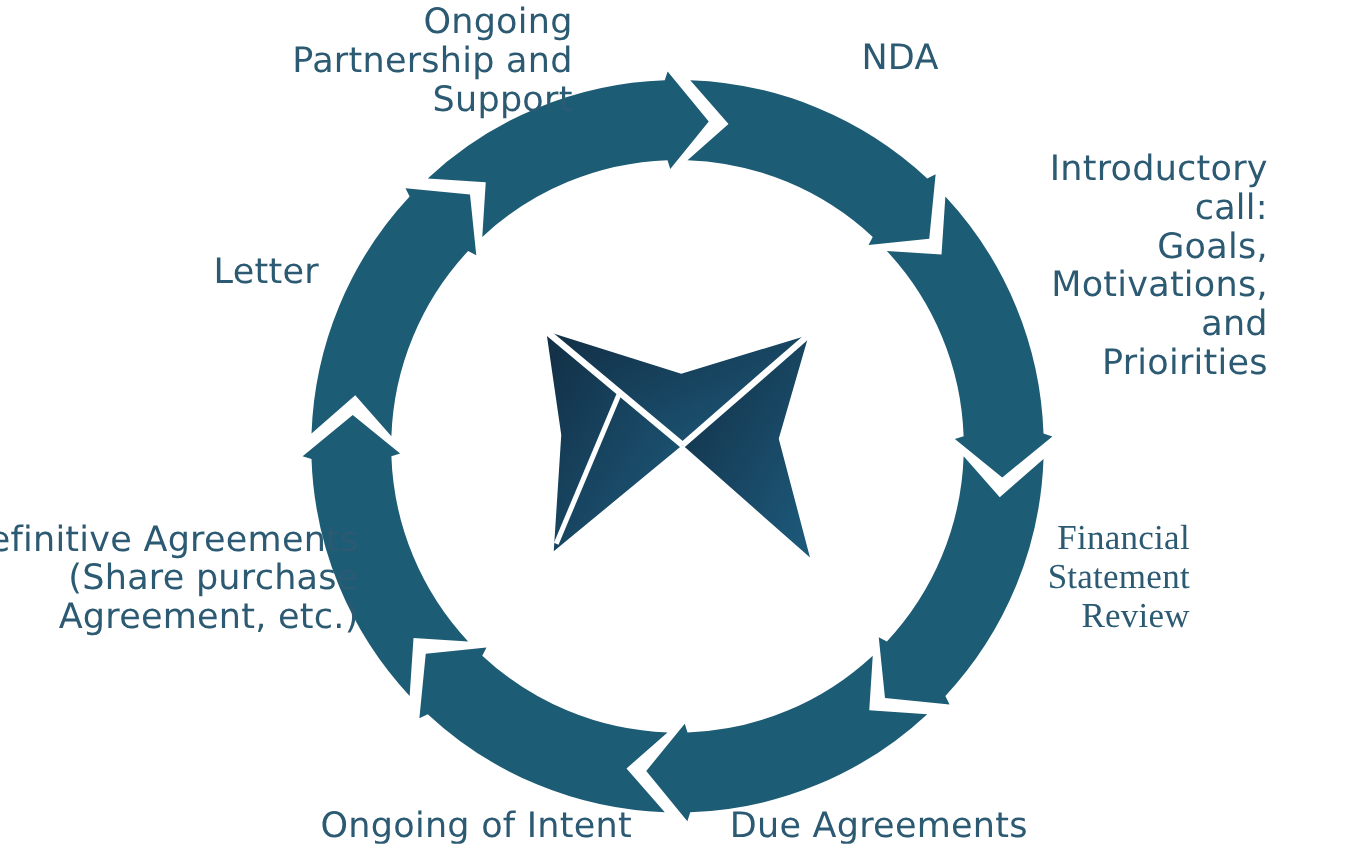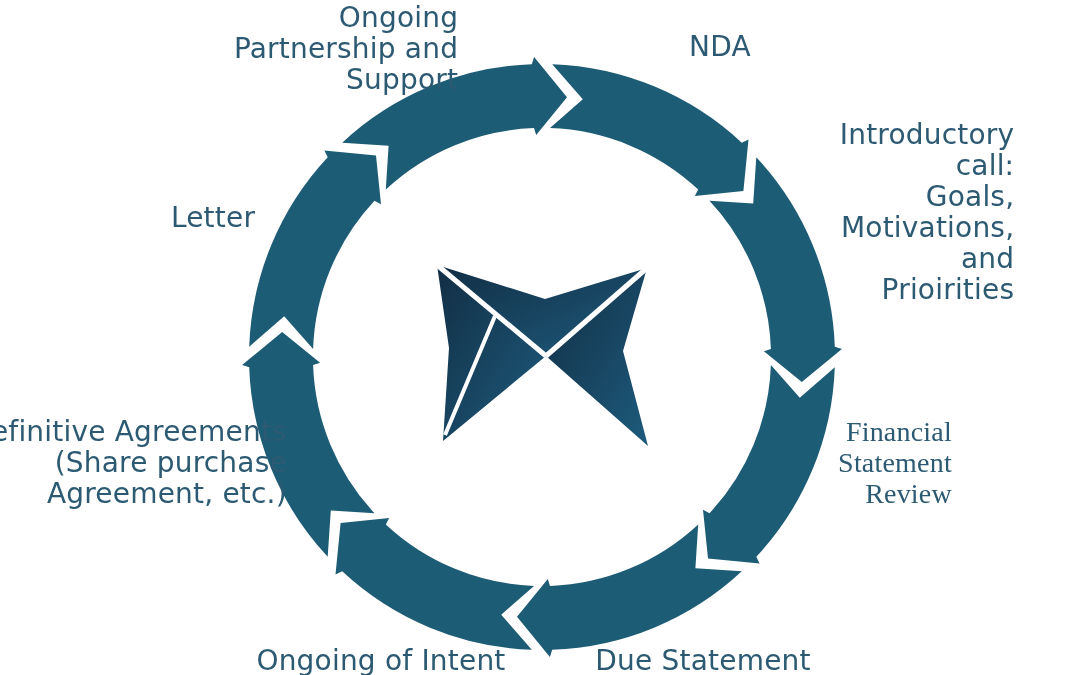--- a/index.html
+++ b/index.html
@@ -66,21 +66,21 @@
   </svg>
 
   <div id="labels">
       <div class="step-label" style="left: 700px; top: 46px; margin-left: 20px;">NDA</div>
       <div class="step-label" style="left: 927px; top: 212px;">Introductory call:
 Goals, Motivations,
 and Prioirities</div>
       <div class="step-label" style="left: 895px; top: 462px; font-family: Liberation Serif, serif;">Financial
 Statement
 Review</div>
-      <div class="step-label" style="left: 703px; top: 660px;">Due Statement</div>
+      <div class="step-label" style="left: 703px; top: 660px;">Due Agreements</div>
       <div class="step-label" style="left: 381px; top: 660px;">Ongoing of Intent</div>
       <div class="step-label" style="left: 128px; top: 462px;">Definitive Agreements
 (Share purchase
 Agreement, etc.)</div>
       <div class="step-label" style="left: 213px; top: 217px;">Letter</div>
       <div class="step-label" style="left: 346px; top: 48px;">Ongoing
 Partnership and
 Support</div>
     </div>
 

